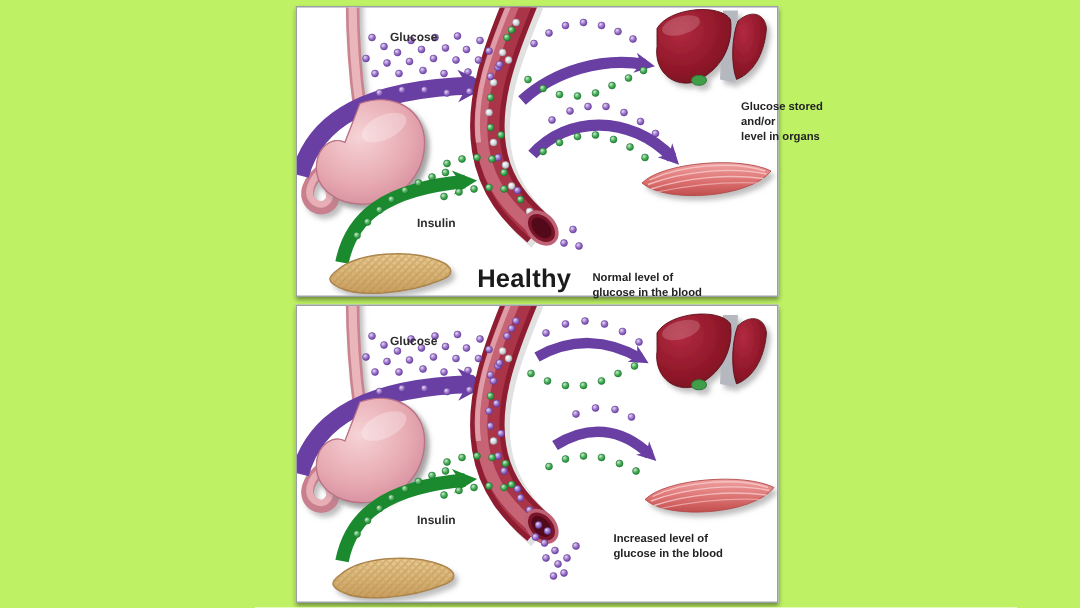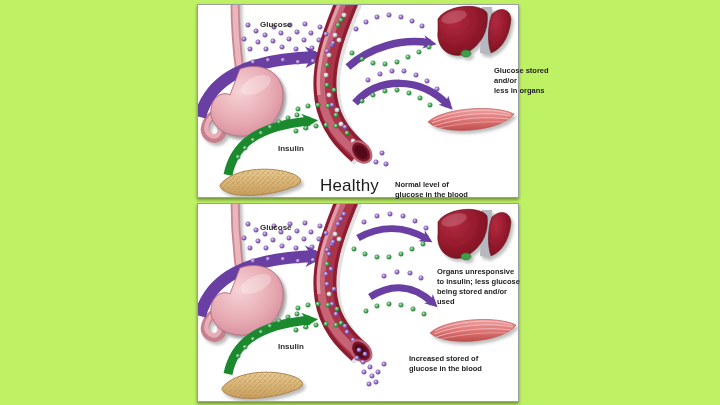--- a/index.html
+++ b/index.html
@@ -6,21 +6,21 @@
   body{width:720px;height:405px;font-family:"Liberation Sans",sans-serif;}
   .stage{position:relative;width:720px;height:405px;background:#bef264;overflow:hidden;}
   .panel{position:absolute;left:197px;width:320px;background:#fff;border:1px solid #9aa0a6;
          box-shadow:0 2px 3px rgba(0,0,0,.4);}
   .panel-top{top:4px;height:192px;}
   .panel-bottom{top:203px;height:197px;}
   .panel svg.art{position:absolute;left:0;top:0;width:100%;height:100%;display:block;}
   .lbl{position:absolute;font-size:8px;font-weight:bold;color:#2d2d2d;white-space:nowrap;}
   .note{position:absolute;font-size:7.5px;font-weight:bold;color:#222;line-height:10px;}
   .note span{display:block;white-space:nowrap;}
-  .title{position:absolute;bottom:1px;text-align:center;font-weight:400;color:#1b1b1b;letter-spacing:.2px;}
+  .title{position:absolute;bottom:1px;text-align:center;font-weight:700;color:#1b1b1b;letter-spacing:.2px;}
   .panel-top  .lbl-glucose{left:62px;top:15px;}
   .panel-bottom .lbl-glucose{left:62px;top:19px;}
   .panel-top  .lbl-insulin{left:80px;top:139px;}
   .panel-bottom .lbl-insulin{left:80px;top:138px;}
   .panel-top  .note-organ{left:258px;top:61px;margin-left:38px;}
   .panel-bottom .note-organ{left:239px;top:63px;}
   .panel-top  .note-blood{left:197px;top:143px;margin-top:32px;}
   .panel-bottom .note-blood{left:211px;top:150px;}
   .panel-top  .title{left:0;right:17px;font-size:17px;}
   .panel-bottom .title{left:40px;right:0;font-size:19px;}
@@ -264,21 +264,21 @@
 
       <use href="#liver" x="238" y="0" filter="url(#ds)"></use>
       <use href="#muscle" x="228" y="98" filter="url(#ds)"></use>
     </svg>
 
     <div class="lbl lbl-glucose">Glucose</div>
     <div class="lbl lbl-insulin">Insulin</div>
     <div class="note note-organ">
       <span>Glucose stored</span>
       <span>and/or</span>
-      <span>less in organs</span>
+      <span>level in organs</span>
     </div>
     <div class="note note-blood">
       <span>Normal level of</span>
       <span>glucose in the blood</span>
     </div>
     <div class="title">Healthy</div>
   </section>
 
   <section class="panel panel-bottom">
     <svg class="art" viewBox="0 0 320 197" preserveAspectRatio="none">
@@ -410,24 +410,18 @@
           <use href="#gd" x="215" y="105"></use>
           <use href="#gd" x="226" y="110"></use>
       </g>
 
       <use href="#liver" x="238" y="4" filter="url(#ds)"></use>
       <use href="#muscle" x="230" y="110" filter="url(#ds)"></use>
     </svg>
 
     <div class="lbl lbl-glucose">Glucose</div>
     <div class="lbl lbl-insulin">Insulin</div>
-    <div class="note note-organ">
-      <span>Organs unresponsive</span>
-      <span>to insulin; less glucose</span>
-      <span>being stored and/or</span>
-      <span>used</span>
-    </div>
     <div class="note note-blood">
-      <span>Increased stored of</span>
+      <span>Increased level of</span>
       <span>glucose in the blood</span>
     </div>
   </section>
 </div>
 
 </body></html>

